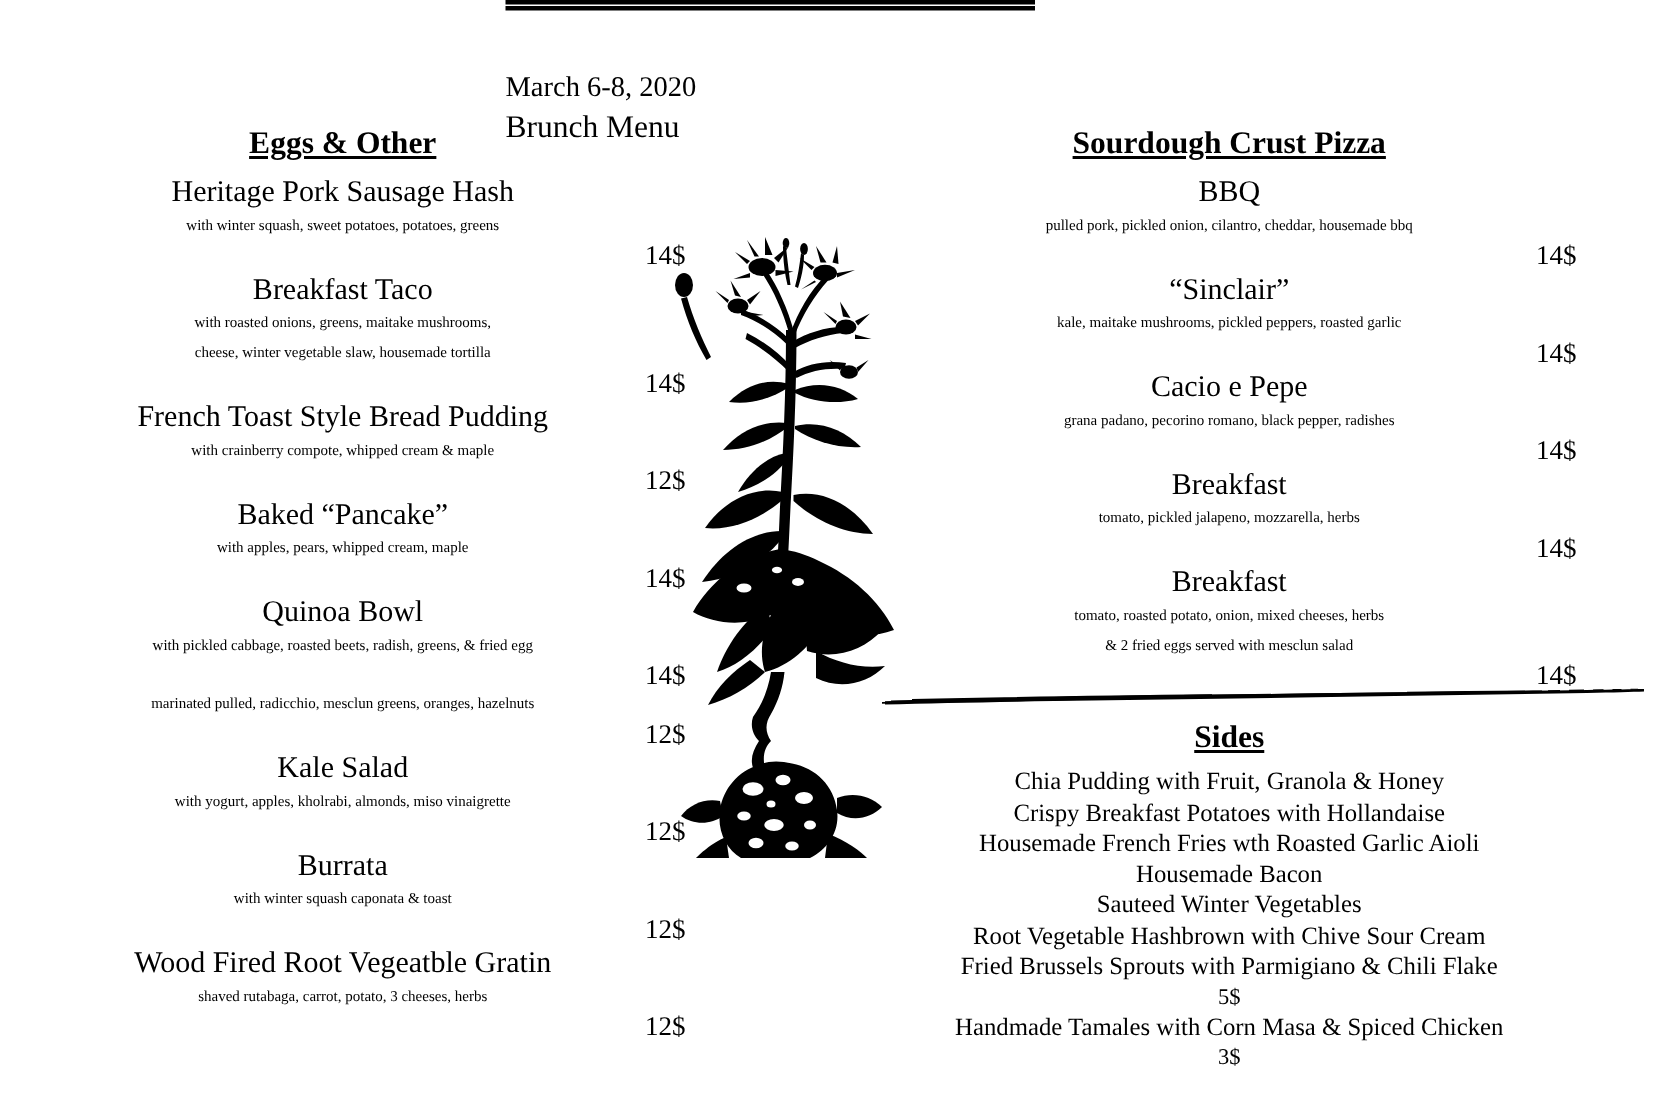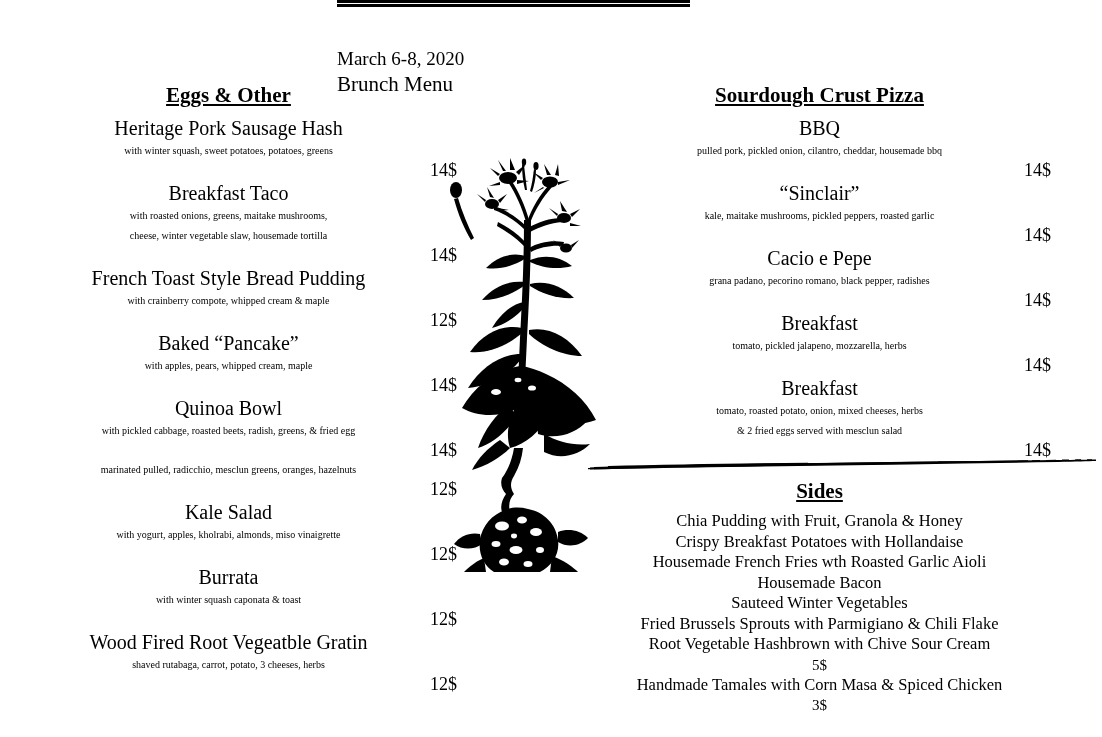--- a/index.html
+++ b/index.html
@@ -357,18 +357,18 @@
   </svg>
 </div>
 
 <div class="col col-sides">
   <div class="section-heading">Sides</div>
   <div class="side-line">Chia Pudding with Fruit, Granola &amp; Honey</div>
   <div class="side-line">Crispy Breakfast Potatoes with Hollandaise</div>
   <div class="side-line">Housemade French Fries wth Roasted Garlic Aioli</div>
   <div class="side-line">Housemade Bacon</div>
   <div class="side-line">Sauteed Winter Vegetables</div>
+  <div class="side-line">Root Vegetable Hashbrown with Chive Sour Cream</div>
   <div class="side-line">Fried Brussels Sprouts with Parmigiano &amp; Chili Flake</div>
-  <div class="side-line">Root Vegetable Hashbrown with Chive Sour Cream</div>
   <div class="side-price">5$</div>
   <div class="side-line">Handmade Tamales with Corn Masa &amp; Spiced Chicken</div>
   <div class="side-price">3$</div>
 </div>
 
 </body></html>

